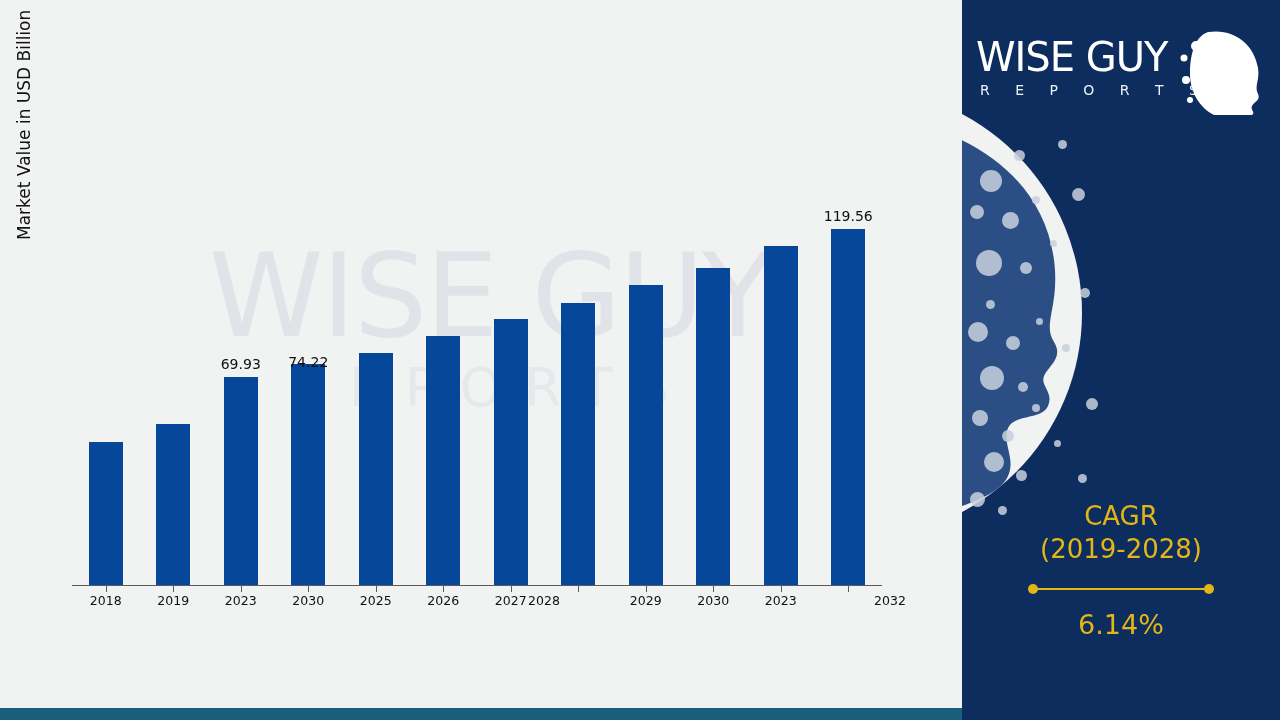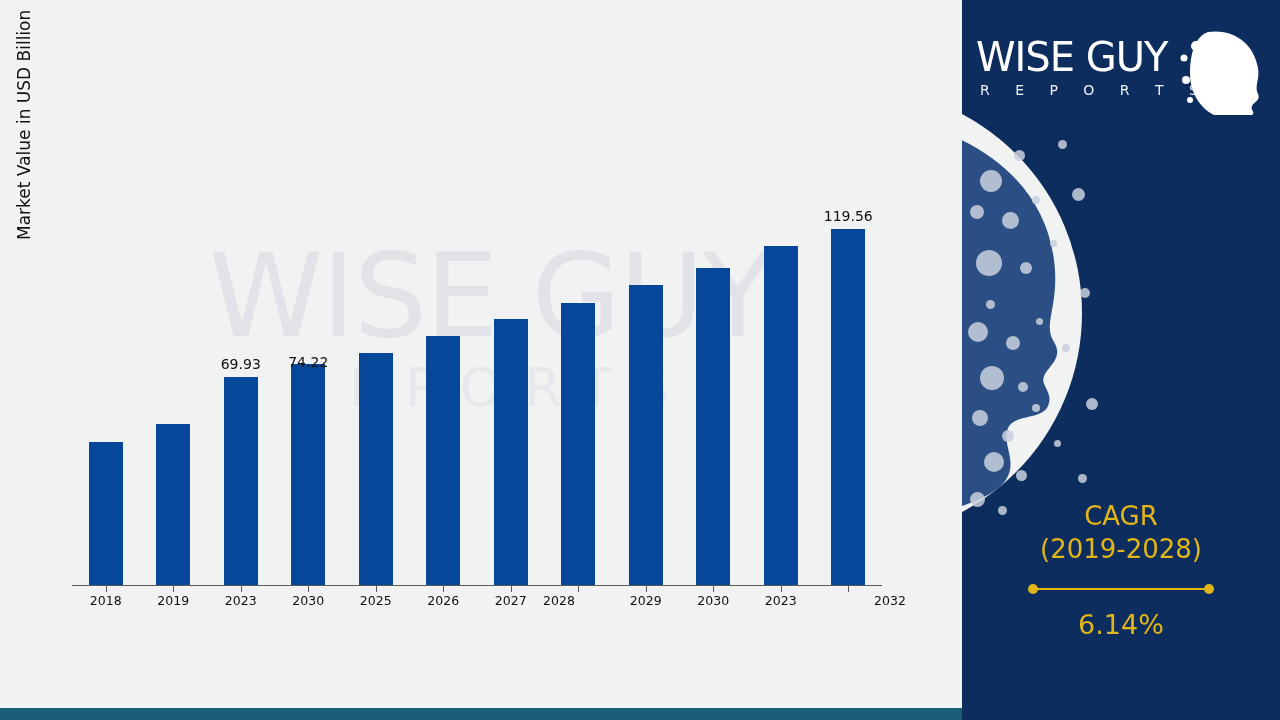--- a/index.html
+++ b/index.html
@@ -197,21 +197,21 @@
         <div class="xtick-label" style="left: 240.75px;">2023</div>
         <div class="tick" style="left: 308.25px;"></div>
         <div class="xtick-label" style="left: 308.25px;">2030</div>
         <div class="tick" style="left: 375.75px;"></div>
         <div class="xtick-label" style="left: 375.75px; text-align: center;">2025</div>
         <div class="tick" style="left: 443.25px;"></div>
         <div class="xtick-label" style="left: 443.25px;">2026</div>
         <div class="tick" style="left: 510.75px;"></div>
         <div class="xtick-label" style="left: 510.75px;">2027</div>
         <div class="tick" style="left: 578.25px;"></div>
-        <div class="xtick-label" style="left: 559px;">2028</div>
+        <div class="xtick-label" style="left: 544px;">2028</div>
         <div class="tick" style="left: 645.75px;"></div>
         <div class="xtick-label" style="left: 645.75px;">2029</div>
         <div class="tick" style="left: 713.25px;"></div>
         <div class="xtick-label" style="left: 713.25px;">2030</div>
         <div class="tick" style="left: 780.75px;"></div>
         <div class="xtick-label" style="left: 780.75px;">2023</div>
         <div class="tick" style="left: 848.25px;"></div>
         <div class="xtick-label" style="left: 890px;">2032</div>
       </div>
 

